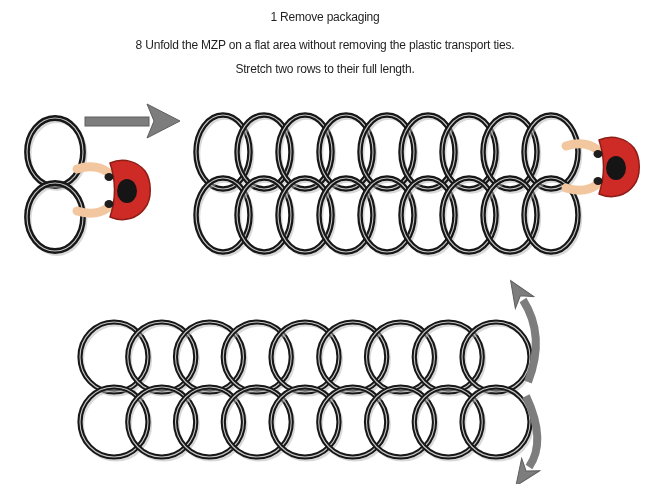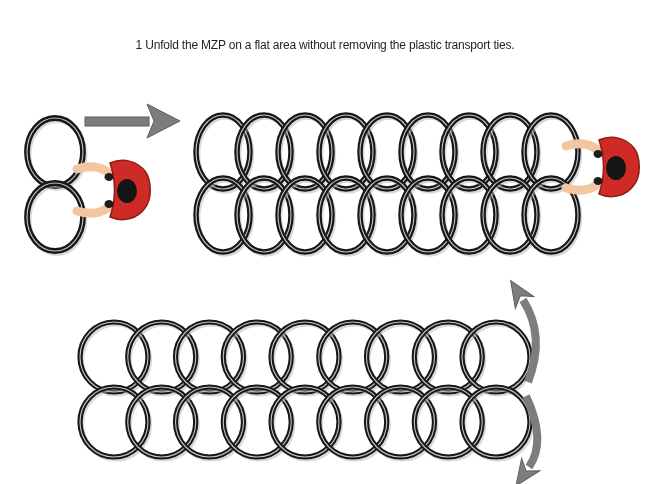--- a/index.html
+++ b/index.html
@@ -22,21 +22,23 @@
   #cap2{top:38px;}
   #cap3{top:62px;}
   #cap4{top:270px;}
   svg.canvas{position:absolute;left:0;top:0;}
 </style>
 </head>
 <body>
 
 <div class="sheet">
 
-  <div id="cap2" class="caption">1 Unfold the MZP on a flat area without removing the plastic transport ties.</div>
+  <div id="cap1" class="caption">1 Remove packaging</div>
+  <div id="cap2" class="caption">8 Unfold the MZP on a flat area without removing the plastic transport ties.</div>
+  <div id="cap3" class="caption">Stretch two rows to their full length.</div>
 
   <svg class="canvas" width="650" height="484" viewBox="0 0 650 484">
 
     <defs>
       <marker id="ah" orient="auto" markerUnits="userSpaceOnUse" markerWidth="34" markerHeight="34" refX="4" refY="12">
         <path d="M1,1 L27,12 L1,23 L9,12 Z" fill="#7d7d7d" stroke="#5f5f5f" stroke-width="1"></path>
       </marker>
 
       <g id="worker-proto">
         <path d="M77,169 Q96,163 109,173" fill="none" stroke="#f2c79f" stroke-width="9" stroke-linecap="round"></path>

